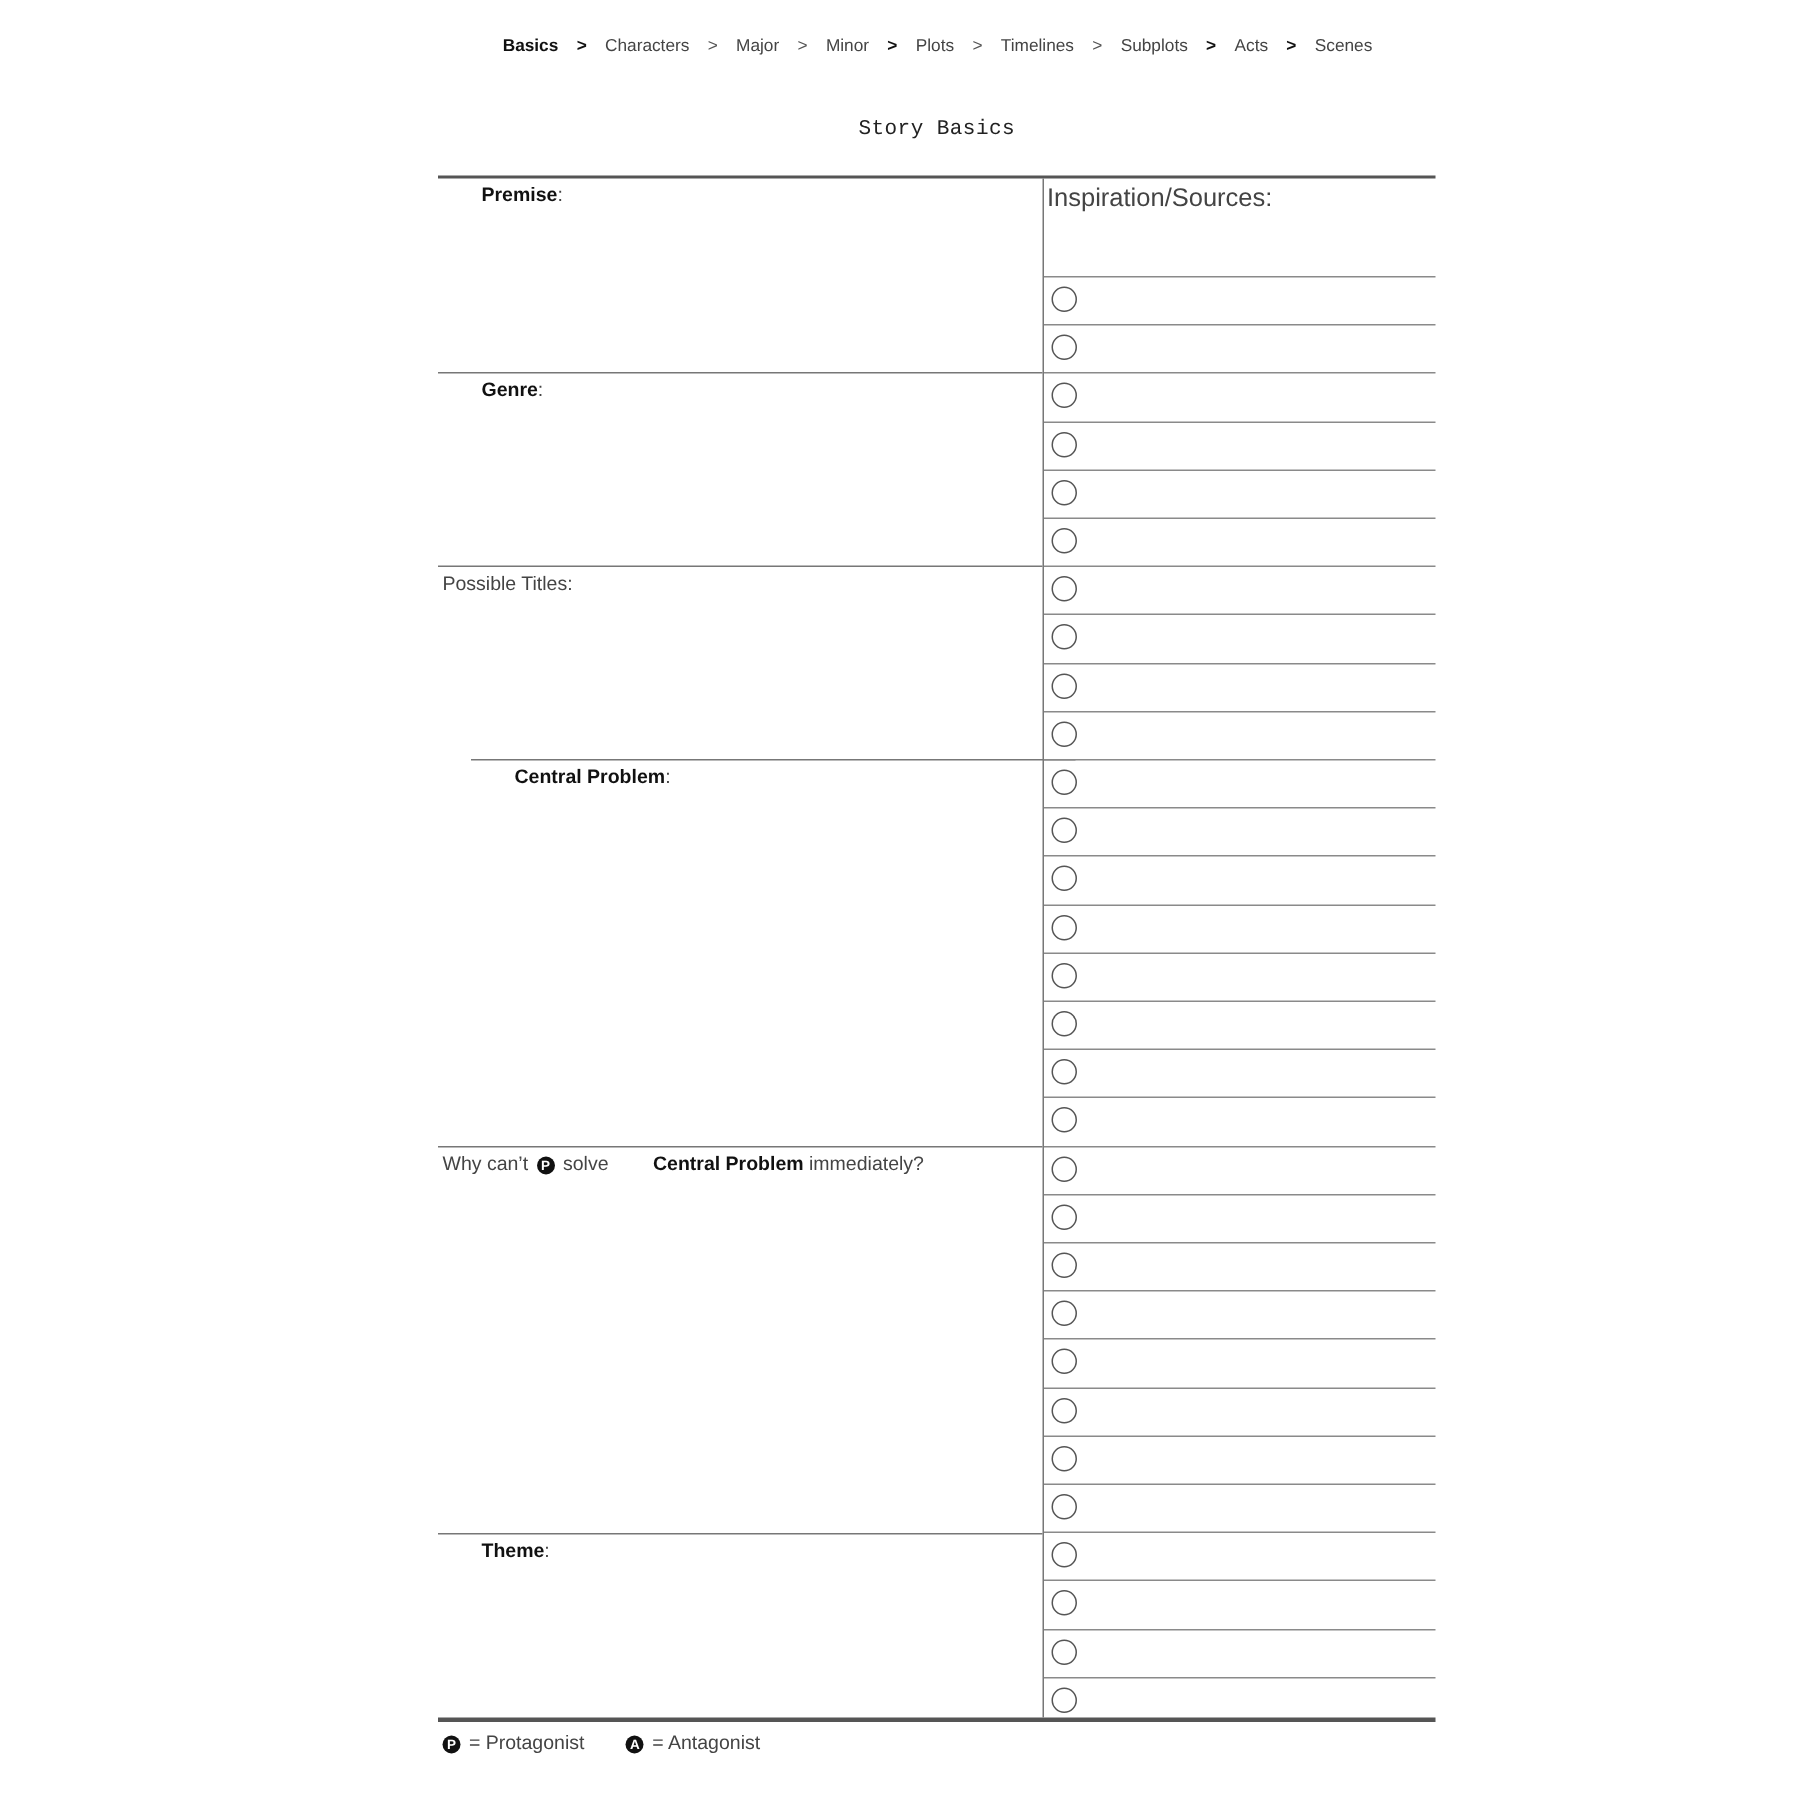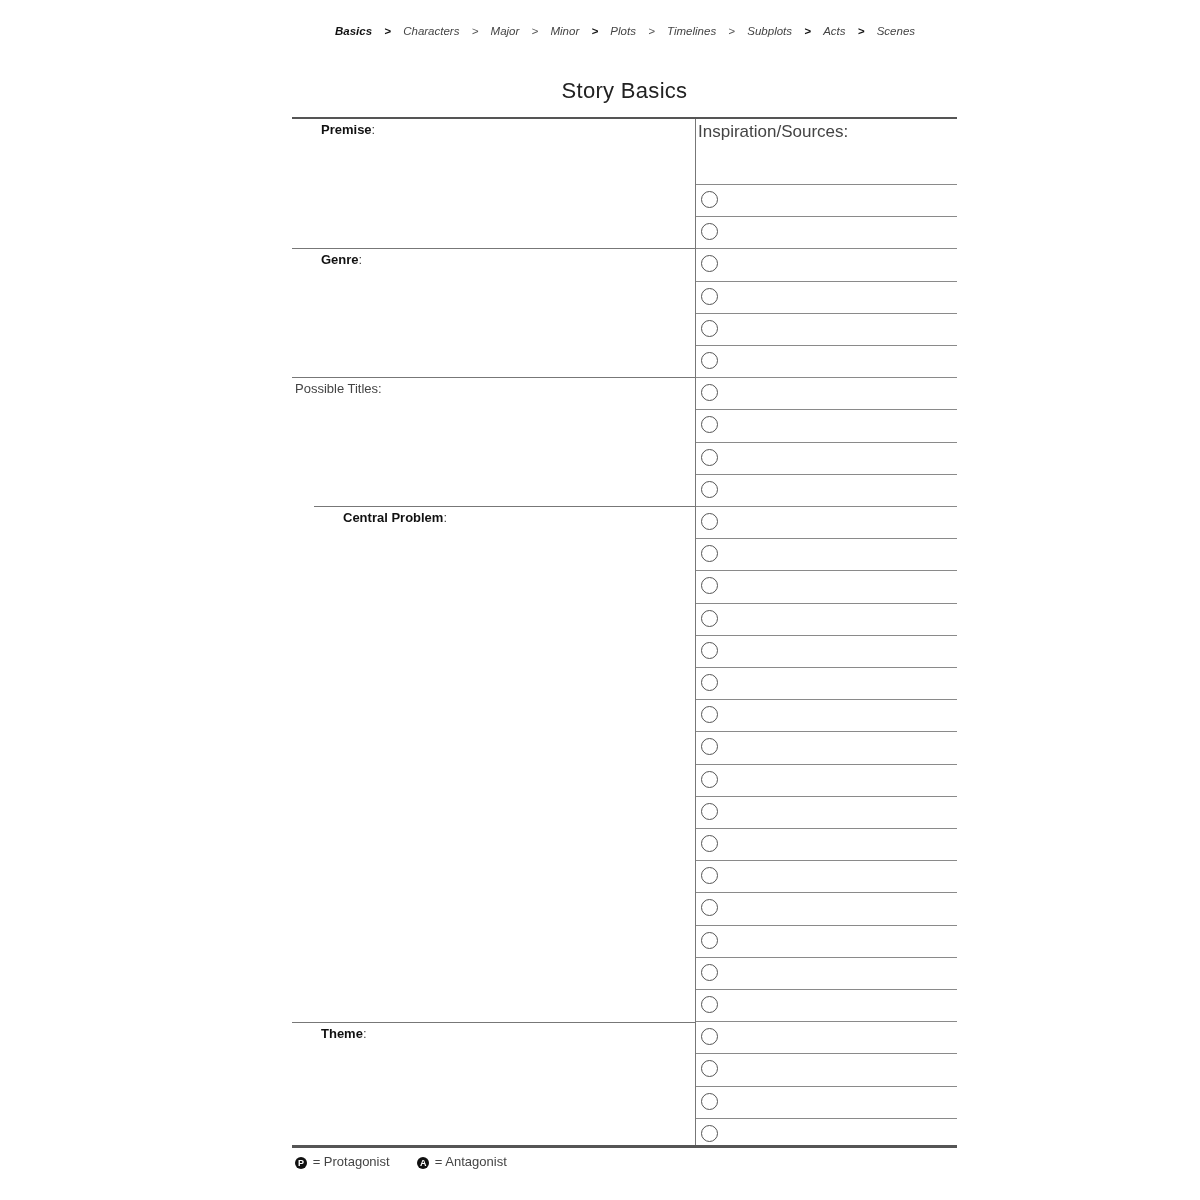--- a/index.html
+++ b/index.html
@@ -1,26 +1,26 @@
 <!DOCTYPE html>
 <html><head>
 <meta charset="utf-8">
 <style>
   html, body { margin: 0; padding: 0; background: #ffffff; }
   body { width: 1200px; height: 1200px; position: relative; overflow: hidden;
          font-family: "Liberation Sans", "DejaVu Sans", sans-serif; color: #333; }
   .breadcrumb { position: absolute; top: 25px; left: 0; width: 1250px; text-align: center;
                 font-size: 11.5px; color: #444; white-space: nowrap; }
-  .breadcrumb span { display: inline-block; font-style: italic; }
+  .breadcrumb span { display: inline-block; }
   .crumb { margin: 0 4px; }
   .crumb.active { font-weight: bold; color: #111; }
   .sep { margin: 0 5px; color: #555; }
   .sep.bold { font-weight: bold; color: #111; }
   .title { position: absolute; top: 78px; left: 292px; width: 665px; text-align: center;
-           font-size: 22px; color: #222; letter-spacing: 0.3px; }
+           font-size: 14px; color: #222; letter-spacing: 0.3px; font-family: Liberation Mono, monospace; }
   .sheet { position: absolute; left: 292px; top: 117px; width: 665px; height: 1031px;
            border-top: 2px solid #555; border-bottom: 3px solid #555; box-sizing: border-box; }
   .left-col { position: absolute; left: 0; top: 0; width: 403px; height: 100%; }
   .section { position: absolute; left: 0; width: 403px; box-sizing: border-box;
              border-top: 1.5px solid #777; }
   .section.first { border-top: none; }
   .label { position: absolute; left: 3px; top: 3px; font-size: 13px; color: #444; }
   .label b { color: #111; font-weight: bold; padding-left: 26px; }
   .divider { position: absolute; left: 403px; top: 0; width: 0; height: 100%;
              border-left: 1.5px solid #777; }
@@ -68,20 +68,29 @@
     </div>
     <div class="section" style="top:129px;height:129px;">
       <span class="label"><b>Genre</b><span>:</span></span>
     </div>
     <div class="section" style="top:258px;height:129px;">
       <span class="label">Possible Titles:</span>
     </div>
     <div class="section" style="top:387px;height:258px;margin-left:22px;">
       <span class="label"><b>Central Problem</b><span>:</span></span>
     </div>
+    <div class="section" style="top:645px;height:258px;">
+      <span class="label">
+        <span>Why can’t</span>
+        <span class="badge">P</span>
+        <span>solve</span>
+        <b>Central Problem</b>
+        <span>immediately?</span>
+      </span>
+    </div>
     <div class="section" style="top:903px;height:125px;">
       <span class="label"><b>Theme</b><span>:</span></span>
     </div>
   </div>
 
   <div class="divider"></div>
 
   <div class="right-col">
     <span class="rhead">Inspiration/Sources:</span>
     <div id="rows">

